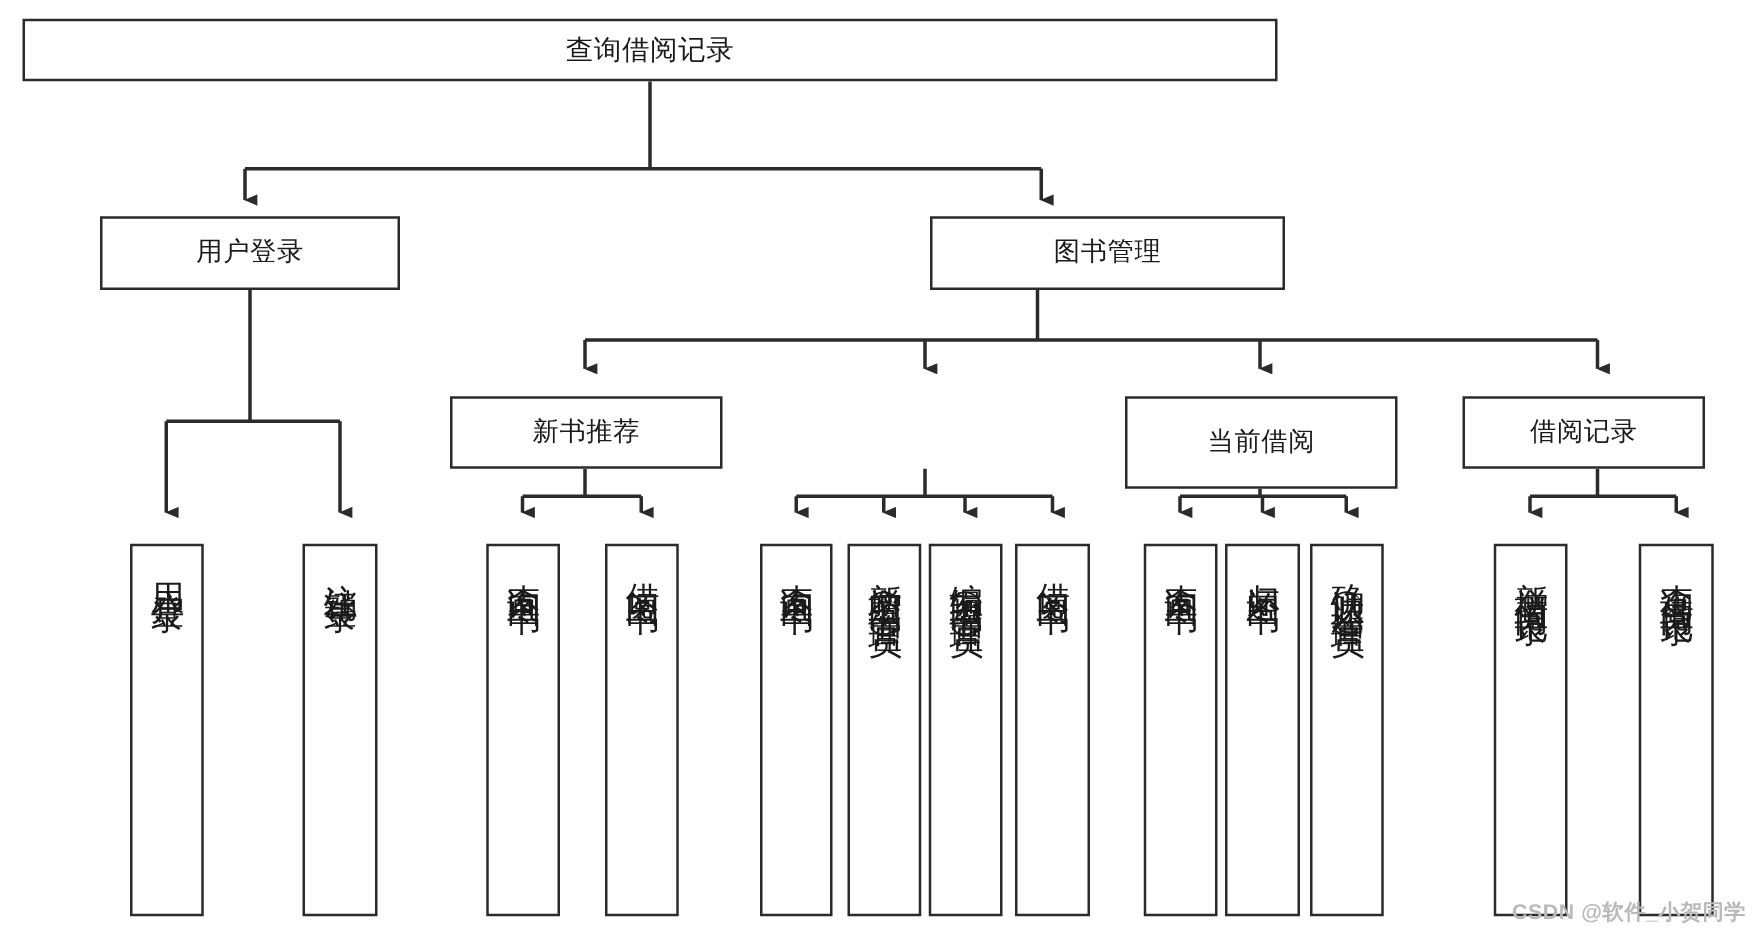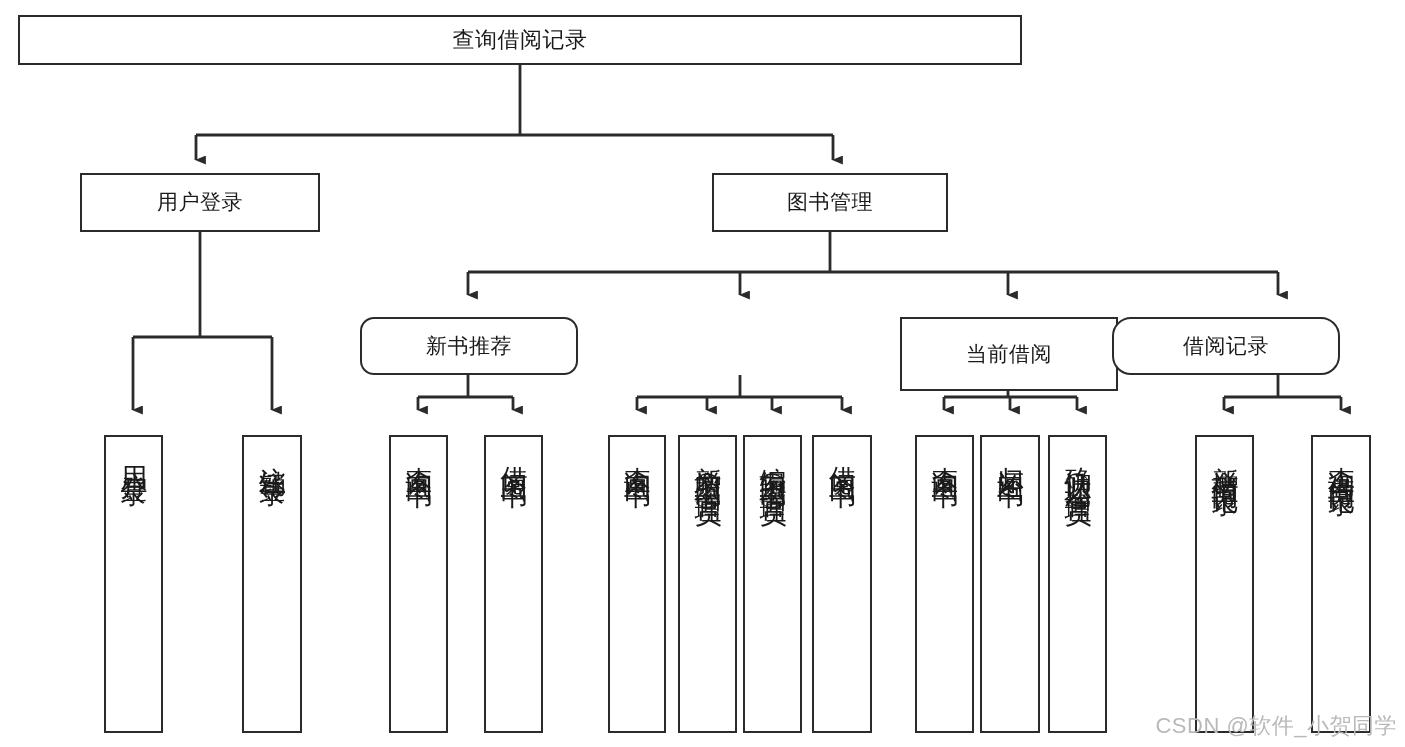--- a/index.html
+++ b/index.html
@@ -61,26 +61,27 @@
     text-orientation: upright;
     font-size: 27px;
     letter-spacing: 5px;
     line-height: 1;
     white-space: nowrap;
   }
   #watermark {
     position: absolute;
     right: 8px;
     bottom: 6px;
-    font-size: 22px;
+    font-size: 17px;
     color: #b9b9b9;
     letter-spacing: 0.5px;
     z-index: 5;
     white-space: nowrap;
     user-select: none;
+    font-weight: bold;
   }
 </style>
 </head>
 <body>
 
 <div id="canvas">
 
   <svg id="edges" viewBox="0 0 1405 747" xmlns="http://www.w3.org/2000/svg">
     <defs>
       <marker id="arrow" viewBox="0 0 10 12" refX="5" refY="11" markerWidth="9" markerHeight="11" orient="auto-start-reverse" markerUnits="userSpaceOnUse">
@@ -131,31 +132,31 @@
     </g>
   </svg>
 
   <div class="node horiz root" style="left:18px; top:15px; width:1004px; height:50px;">
     <span class="label">查询借阅记录</span>
   </div>
 
   <div class="node horiz" style="left:80px; top:173px; width:240px; height:59px;">
     <span class="label">用户登录</span>
   </div>
-  <div class="node horiz" style="left:712px; top:173px; width:236px; height:59px;">
+  <div class="node horiz" style="left:744px; top:173px; width:284px; height:59px;">
     <span class="label">图书管理</span>
   </div>
 
-  <div class="node horiz" style="left:360px; top:317px; width:218px; height:58px;border-radius:14px;">
+  <div class="node horiz" style="left:360px; top:317px; width:218px; height:58px;">
     <span class="label">新书推荐</span>
   </div>
   <div class="node horiz" style="left:900px; top:317px; width:218px; height:74px;">
     <span class="label">当前借阅</span>
   </div>
-  <div class="node horiz" style="left:1112px; top:317px; width:228px; height:58px;border-radius:19px;">
+  <div class="node horiz" style="left:1170px; top:317px; width:194px; height:58px;">
     <span class="label">借阅记录</span>
   </div>
 
   <div class="node vert" style="left:104px; top:435px; width:59px; height:298px;">
     <span class="label">用户登录</span>
   </div>
   <div class="node vert" style="left:242px; top:435px; width:60px; height:298px;">
     <span class="label">注销登录</span>
   </div>
 

